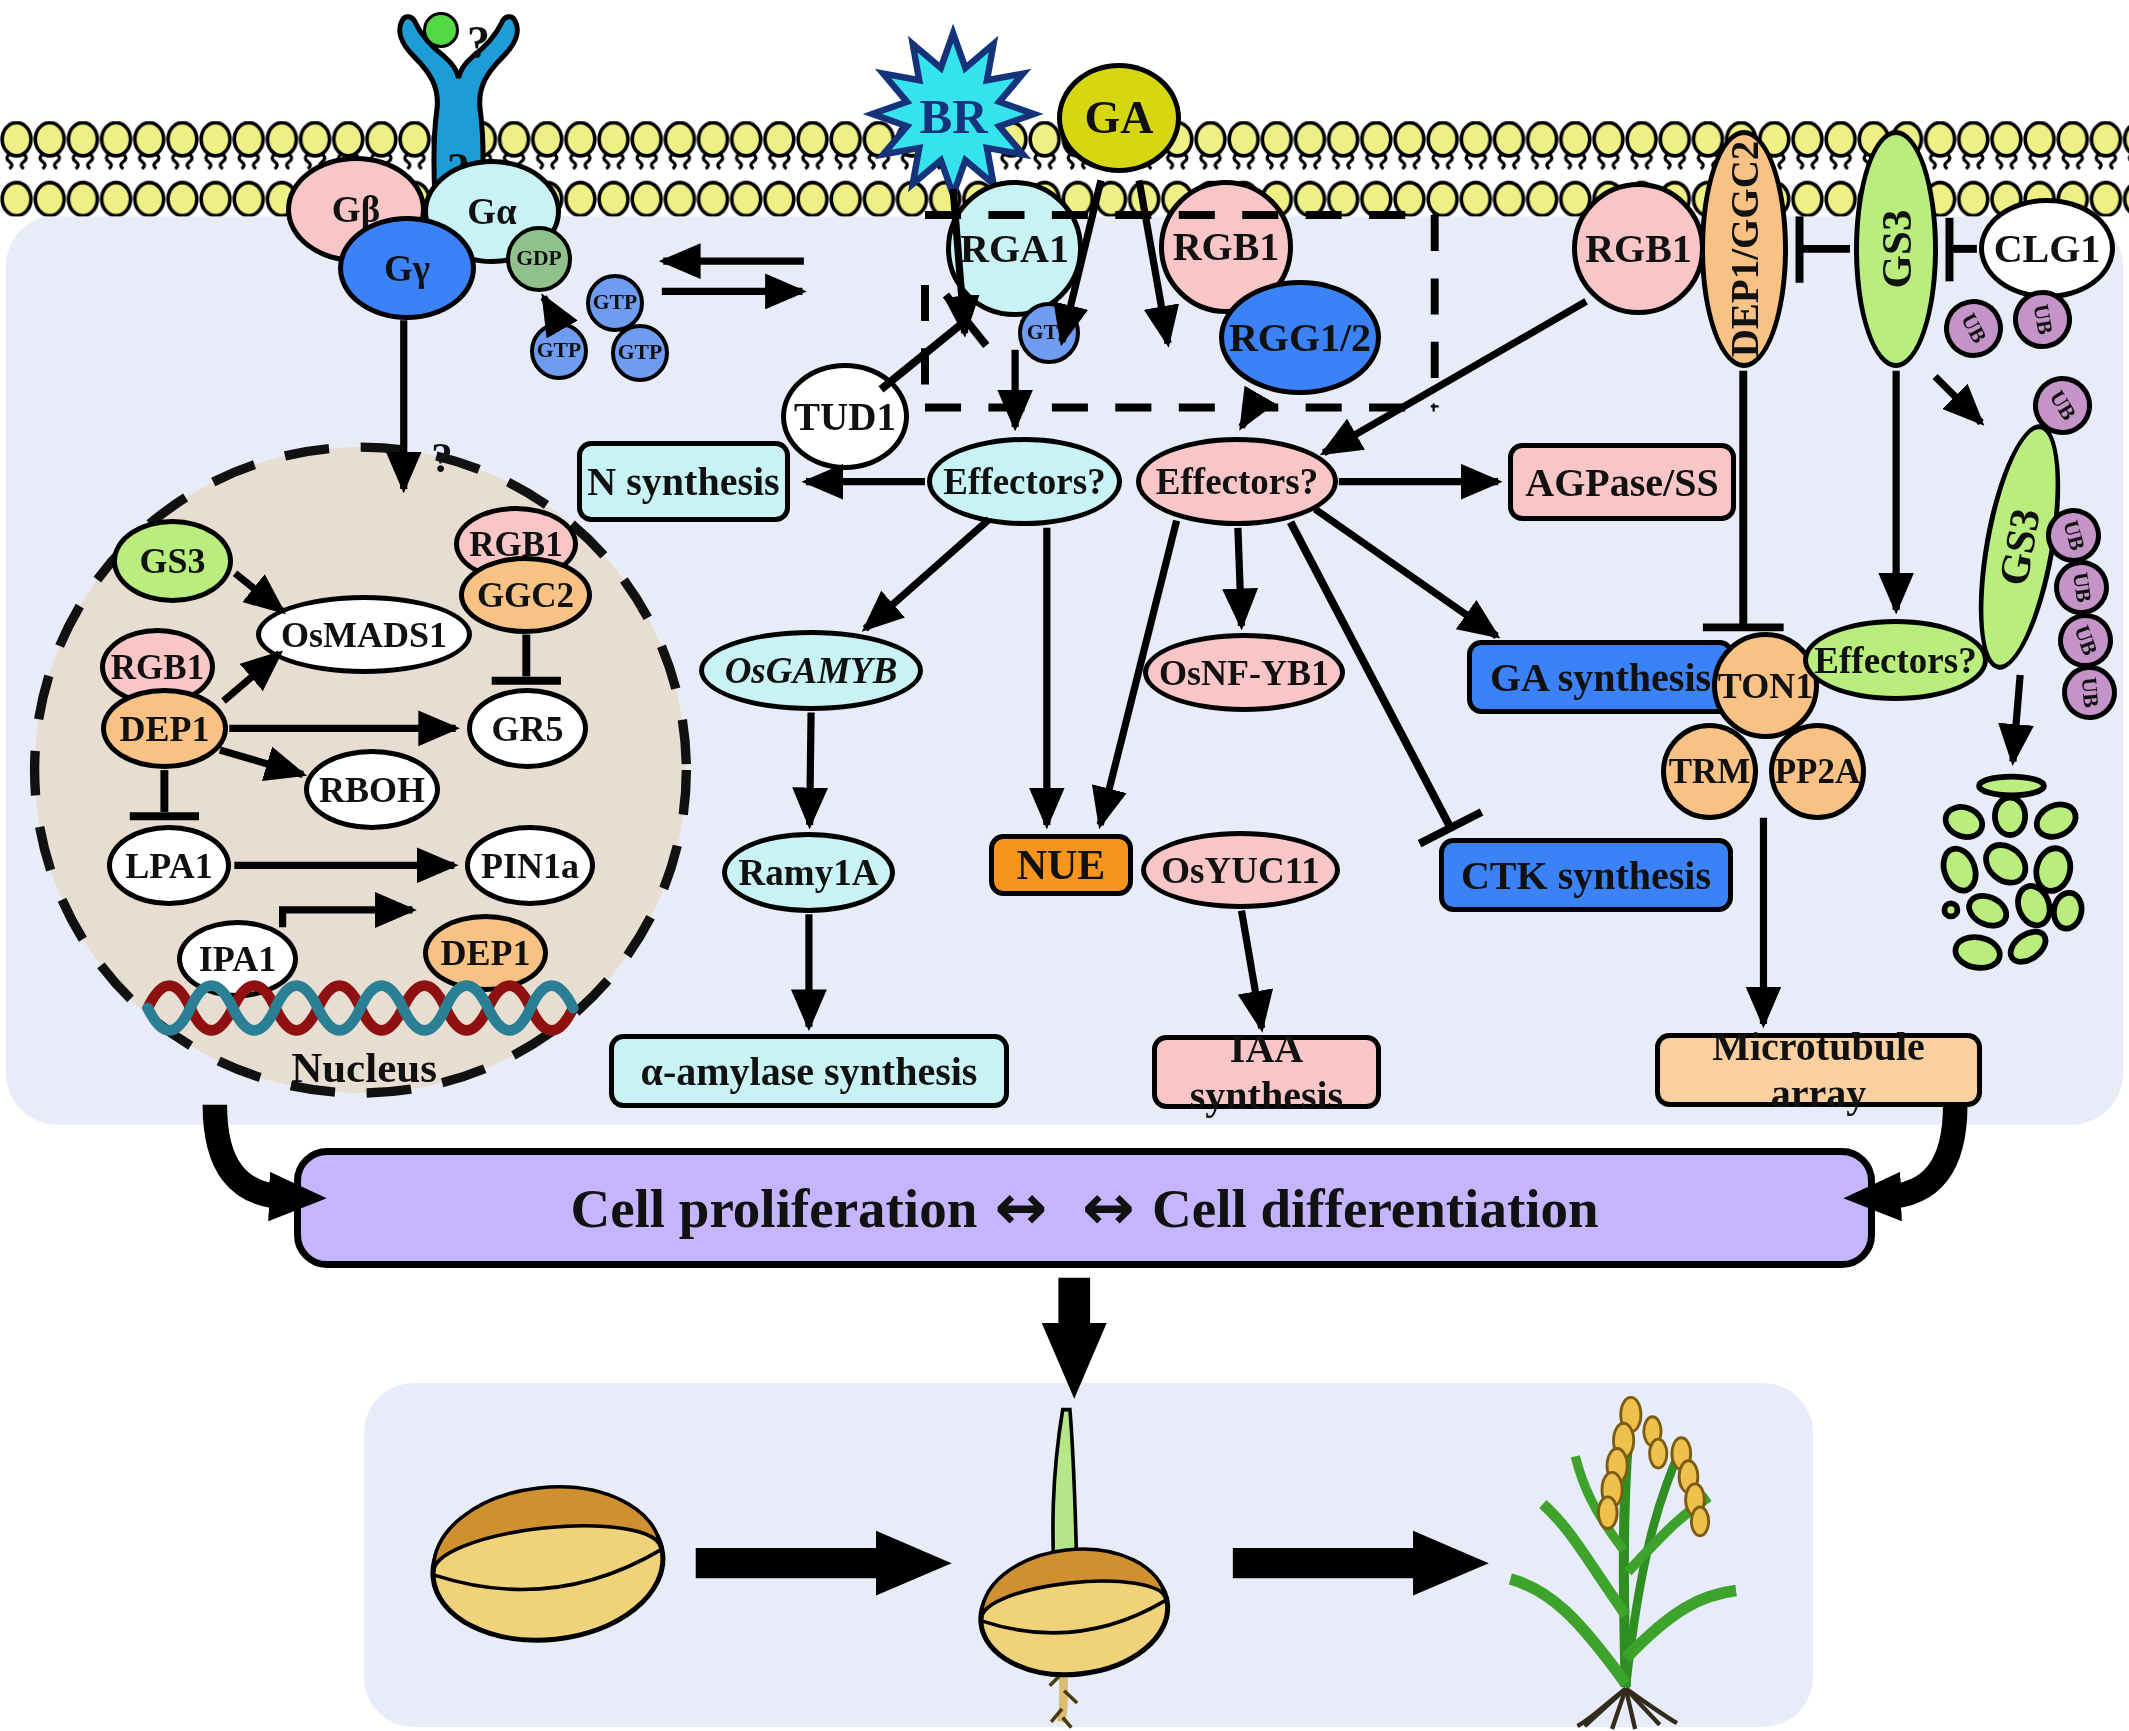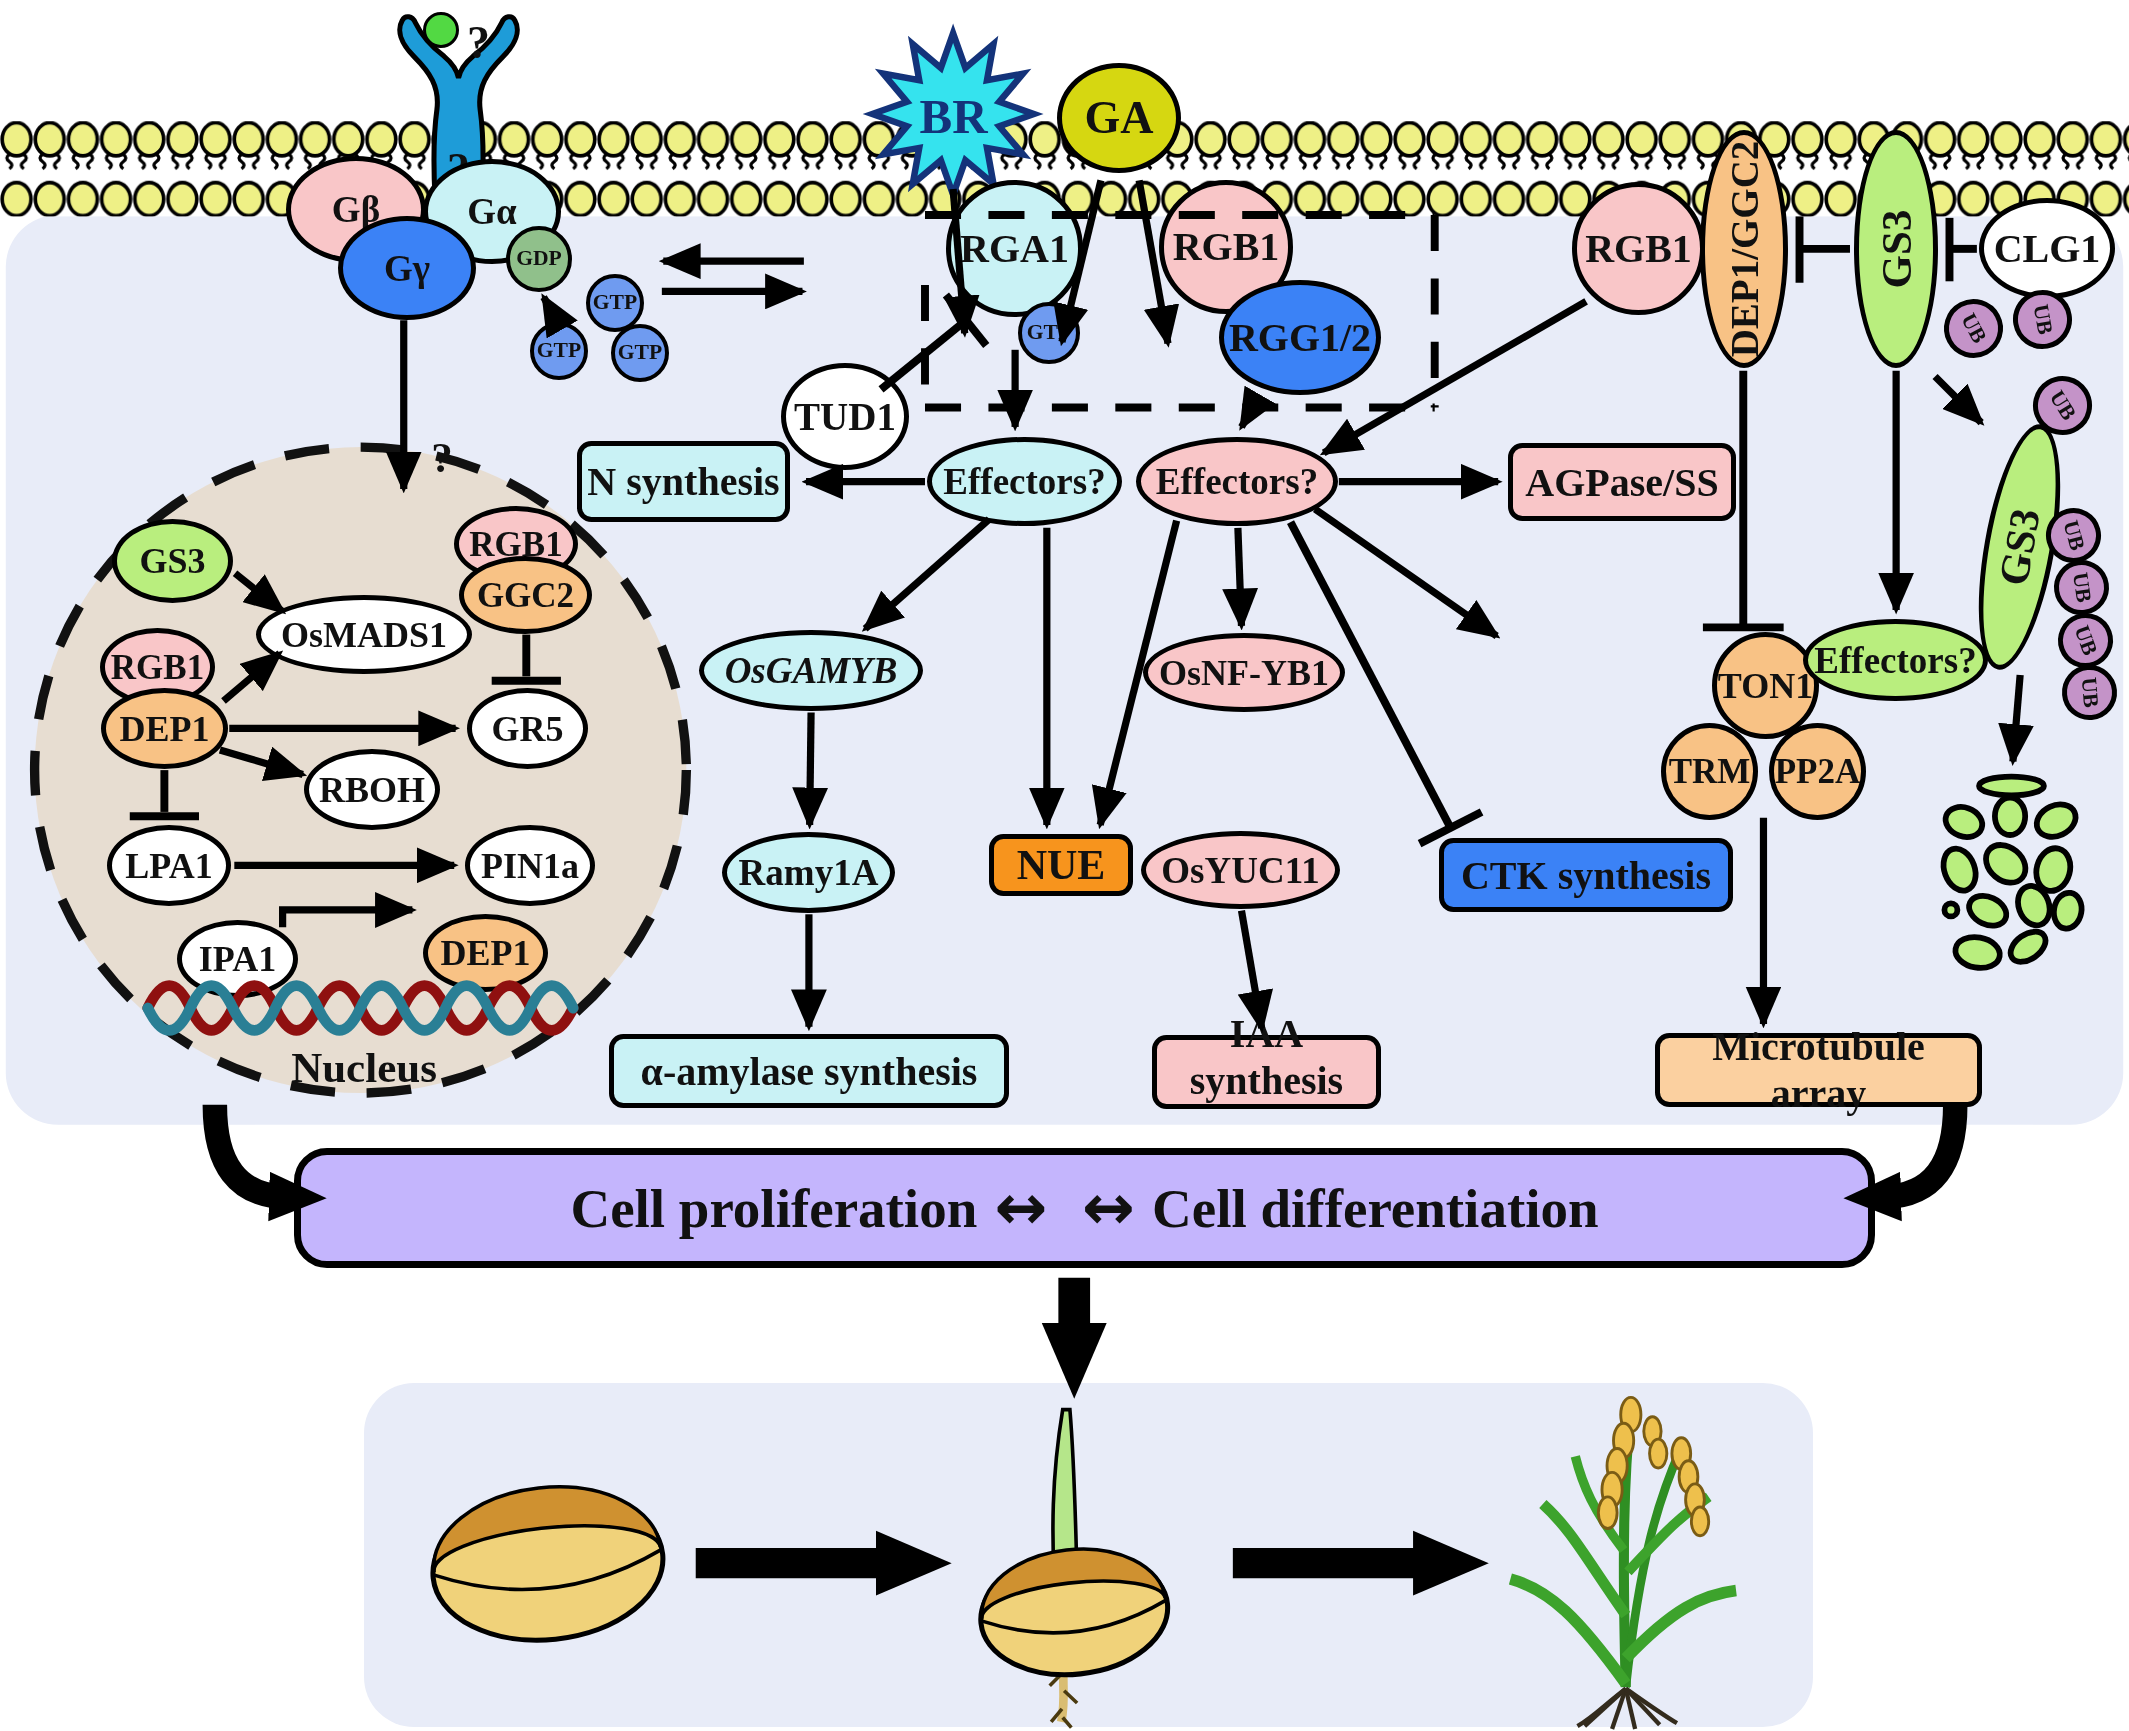--- a/index.html
+++ b/index.html
@@ -150,20 +150,23 @@
 <div class="rbox pink" style="left:1508px;top:443px;width:228px;height:78px;">
       <span>AGPase/SS</span>
     </div>
 
 <div class="node cyan" style="left:699px;top:630px;width:224px;height:81px;font-style:italic;">
       <span>OsGAMYB</span>
     </div>
 <div class="node pink" style="left:1143px;top:633px;width:202px;height:79px;font-size:36px;">
       <span>OsNF-YB1</span>
     </div>
+<div class="rbox pyel" style="left:1467px;top:640px;width:267px;height:74px;">
+      <span>GA synthesis</span>
+    </div>
 <div class="node orng" style="left:1712px;top:632px;width:107px;height:107px;font-size:36px;">
       <span>TON1</span>
     </div>
 <div class="node grn" style="left:1803px;top:619px;width:185px;height:82px;font-size:37px;">
       <span>Effectors?</span>
     </div>
 <div class="vprot grn" style="left:1895px;top:512px;width:249px;height:70px;transform:rotate(-80deg);font-size:42px;">
       <span>GS3</span>
     </div>
 <div class="node purp ub" style="left:2046px;top:508px;width:55px;height:55px;transform:rotate(75deg);">
@@ -194,21 +197,21 @@
 <div class="node orng" style="left:1661px;top:723px;width:97px;height:97px;font-size:35px;">
       <span>TRM</span>
     </div>
 <div class="node orng" style="left:1769px;top:723px;width:97px;height:97px;font-size:35px;">
       <span>PP2A</span>
     </div>
 
 <div class="rbox cyan" style="left:609px;top:1034px;width:400px;height:74px;">
       <span>α-amylase synthesis</span>
     </div>
-<div class="rbox pink" style="left:1152px;top:1035px;width:229px;height:74px;align-items:flex-end;">
+<div class="rbox pink" style="left:1152px;top:1035px;width:229px;height:74px;">
       <span>IAA synthesis</span>
     </div>
 <div class="rbox lorng" style="left:1655px;top:1033px;width:327px;height:74px;">
       <span>Microtubule array</span>
     </div>
 
 <div class="node grn" style="left:112px;top:519px;width:121px;height:84px;font-size:36px;">
       <span>GS3</span>
     </div>
 <div class="node pink" style="left:100px;top:628px;width:115px;height:78px;font-size:35px;">

